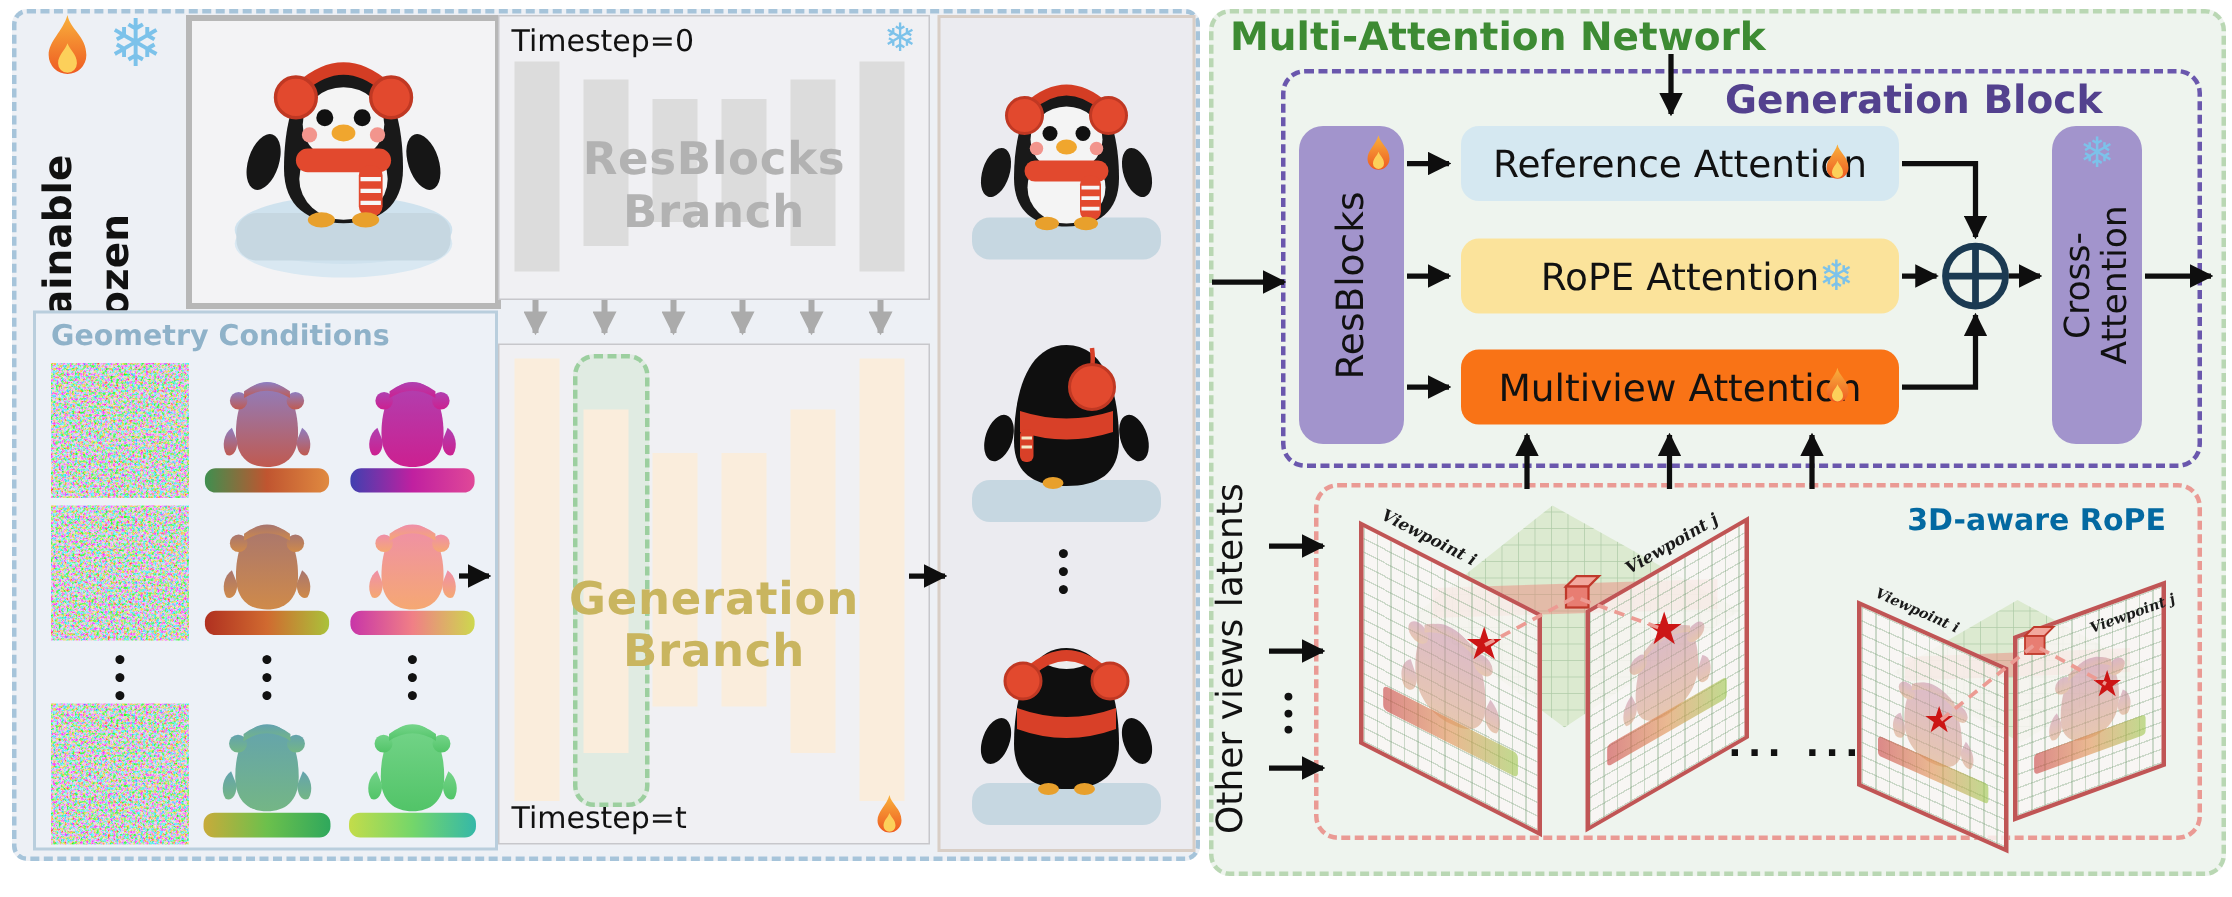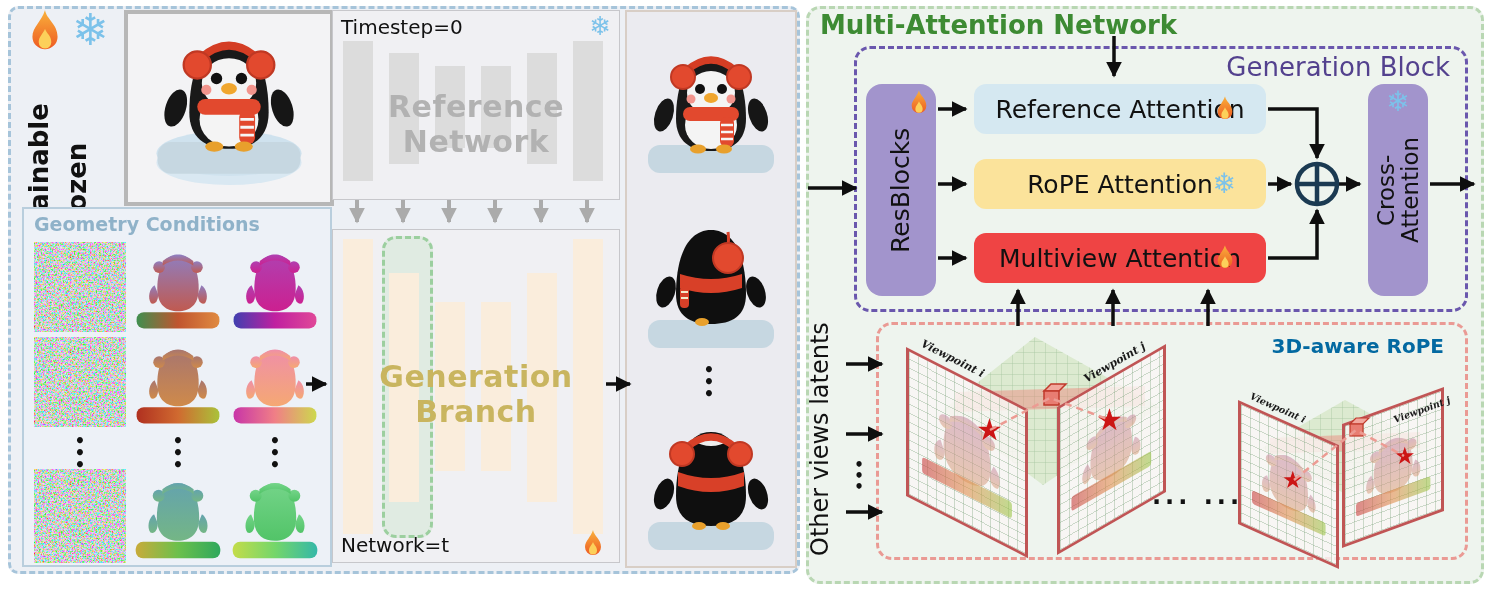--- a/index.html
+++ b/index.html
@@ -12,42 +12,42 @@
   
   .framebox{position:absolute;background:#f0f0f3;border:1.5px solid #c7c7cb;}
   #ref-image-box{left:124px;top:10px;width:202px;height:188px;border:4px solid #b7b7b7;background:#f3f3f5;}
   #geo-box{left:22px;top:207px;width:306px;height:356px;border:2px solid #b9cedd;background:#edf1f7;}
   #out-box{left:625px;top:10px;width:168px;height:554px;border:2px solid #d8cec6;background:#ebebf0;}
   .bar{position:absolute;width:30px;}
   .bar.gray{background:#dcdcdc;}
   .bar.cream{background:#faeddc;}
   .branch-title{position:absolute;left:0;width:100%;text-align:center;font-weight:bold;font-size:30px;letter-spacing:.5px;}
   #ref-title{color:#b2b2b2;top:78px;}
-  #gen-title{color:#c9b55f;top:129px;}
+  #gen-title{color:#c9b55f;top:152px;}
   .timestep{position:absolute;font-size:20px;color:#111;}
   #geo-title{position:absolute;left:10px;top:4px;font-size:19px;font-weight:bold;color:#8fb2c9;}
   .gcell{position:absolute;width:92px;height:90px;}
   .gcell svg{width:100%;height:100%;display:block;}
   .vdots{position:absolute;white-space:pre;font-size:17px;font-weight:bold;line-height:.72;color:#111;text-align:center;}
   .green-dash{position:absolute;border:3px dashed #9ccf9f;background:rgba(190,225,190,.30);border-radius:14px;}
   
   #legend-trainable{left:24px;top:56px;height:180px;font-size:26px;font-weight:bold;color:#111;}
   #legend-frozen{left:62px;top:56px;height:180px;font-size:26px;font-weight:bold;color:#111;}
   .sf{color:#7cc2ea;line-height:1;}
   .flame{display:block;}
   
   #ma-title{left:820px;top:10px;font-size:26px;font-weight:bold;color:#3d8b33;text-align:center;}
   #gen-block{left:854px;top:46px;width:608px;height:260px;border:3.5px dashed #6a57ad;border-radius:16px;}
-  #gen-block-label{left:1150px;top:52px;width:300px;text-align:right;font-size:26px;font-weight:normal;color:#53418e;}
+  #gen-block-label{left:1150px;top:52px;width:300px;font-size:26px;font-weight:bold;color:#53418e;}
   .pill{position:absolute;background:#a294cc;border-radius:16px;}
   .pill .vtext{position:absolute;left:0;top:0;width:100%;height:100%;display:flex;align-items:center;justify-content:center;font-size:25px;color:#111;text-align:center;line-height:1.05;}
   .attn{position:absolute;left:974px;width:292px;height:50px;border-radius:12px;display:flex;align-items:center;justify-content:center;font-size:25px;color:#111;}
   #attn-ref{top:84px;background:#d5e8f1;}
   #attn-self{top:159px;background:#fbe39b;}
-  #attn-multi{top:233px;background:#ef4444;}
+  #attn-multi{top:233px;background:#f97316;}
   .attn .icon-right{position:absolute;right:30px;top:50%;transform:translateY(-50%);}
   #rope-box{left:876px;top:322px;width:586px;height:232px;border:3.5px dashed #ea9a94;border-radius:16px;}
   #rope-label{left:1150px;top:334px;width:294px;text-align:right;font-size:20px;font-weight:bold;color:#0369a1;}
   #other-views{left:806px;top:330px;height:226px;font-size:24px;color:#111;}
   .plane{position:absolute;border:3px solid #c05555;background-color:rgba(250,247,245,.82);
     background-image:repeating-linear-gradient(0deg,rgba(120,160,120,.35) 0 1px,transparent 1px 9px),
                      repeating-linear-gradient(90deg,rgba(120,160,120,.35) 0 1px,transparent 1px 9px);}
   .plane svg{position:absolute;left:6%;top:8%;width:88%;height:88%;}
   .star{position:absolute;color:#cc1515;line-height:1;}
   .vp-label{position:absolute;font-family:"DejaVu Serif","Liberation Serif",serif;font-style:italic;font-weight:bold;font-size:11px;color:#1a1a1a;white-space:nowrap;}
@@ -220,21 +220,21 @@
 
   <div class="framebox" style="left:332px;top:10px;width:286px;height:188px">
     <div class="timestep" style="left:8px;top:4px">Timestep=0</div>
     <span class="sf abs" style="right:8px;top:2px;font-size:26px">❄</span>
     <div class="bar gray" style="left:10px;top:30px;height:140px"></div>
     <div class="bar gray" style="left:56px;top:42px;height:111px"></div>
     <div class="bar gray" style="left:102px;top:55px;height:82px"></div>
     <div class="bar gray" style="left:148px;top:55px;height:82px"></div>
     <div class="bar gray" style="left:194px;top:42px;height:111px"></div>
     <div class="bar gray" style="left:240px;top:30px;height:140px"></div>
-    <div class="branch-title" id="ref-title">Reference Network</div>
+    <div class="branch-title" id="ref-title">ResBlocks Branch</div>
   </div>
 
   <div id="geo-box" class="abs">
     <div id="geo-title">Geometry Conditions</div>
     <div class="gcell" style="left:10px;top:33px">
         <svg>
           <rect width="92" height="90" filter="url(#noiseF)"></rect>
         </svg>
       </div>
     <div class="gcell" style="left:108px;top:33px">
@@ -296,21 +296,21 @@
 
   <div class="framebox" style="left:332px;top:229px;width:286px;height:332px">
     <div class="bar cream" style="left:10px;top:9px;height:295px"></div>
     <div class="green-dash" style="left:49px;top:6px;width:45px;height:296px"></div>
     <div class="bar cream" style="left:56px;top:43px;height:229px"></div>
     <div class="bar cream" style="left:102px;top:72px;height:169px"></div>
     <div class="bar cream" style="left:148px;top:72px;height:169px"></div>
     <div class="bar cream" style="left:194px;top:43px;height:229px"></div>
     <div class="bar cream" style="left:240px;top:9px;height:295px"></div>
     <div class="branch-title" id="gen-title">Generation Branch</div>
-    <div class="timestep" style="left:8px;top:303px">Network=t</div>
+    <div class="timestep" style="left:8px;top:303px">Timestep=t</div>
     <svg class="flame" style="position:absolute;right:14px;top:300px" width="24" height="28" viewBox="0 0 24 28">
         <use href="#flameS"></use>
       </svg>
   </div>
 
   <div id="out-box" class="abs">
     <svg style="position:absolute;left:9px;top:25px" width="150" height="140" viewBox="0 0 150 140">
         <use href="#pg-front"></use>
       </svg>
     <svg style="position:absolute;left:9px;top:200px" width="150" height="140" viewBox="0 0 150 140">

